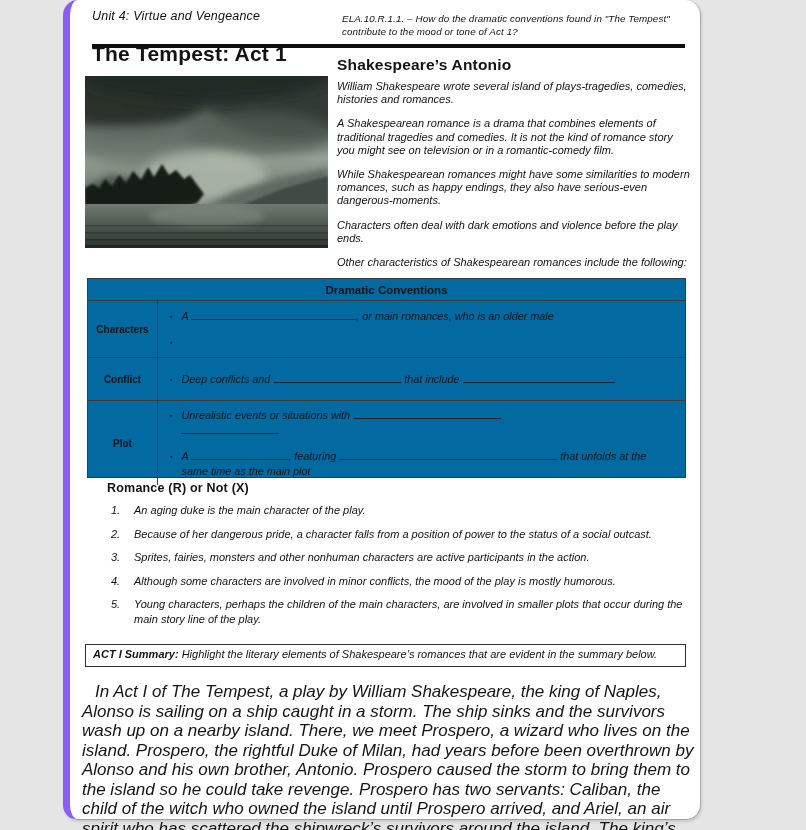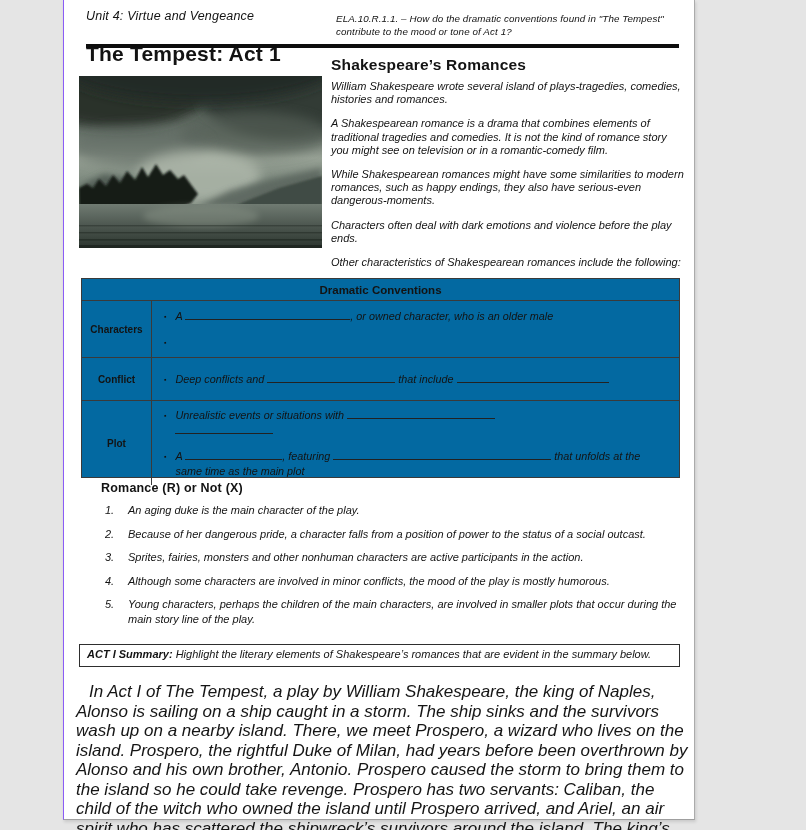--- a/index.html
+++ b/index.html
@@ -5,22 +5,23 @@
   html,body{margin:0;padding:0;}
   body{
     width:806px;height:830px;position:relative;overflow:hidden;
     background:#e5e5e5;
     font-family:"Liberation Sans", sans-serif;
     color:#131313;
   }
   .page{
     position:absolute;left:63px;top:0;width:630px;height:819px;
     background:#ffffff;
-    border-left:1px solid #8b5cf6;border-right:1px solid #ababab;border-bottom:1px solid #9f9f9f;
+    border-left:7px solid #8b5cf6;border-right:1px solid #ababab;border-bottom:1px solid #9f9f9f;
     box-shadow:1px 2px 3px rgba(0,0,0,.12);
+    border-radius:15px;
   }
   
   .hdr-left{position:absolute;left:22px;top:9px;}
   .hdr-unit{font-style:italic;font-size:12.5px;letter-spacing:.2px;}
   .hdr-title{font-weight:bold;font-size:21px;letter-spacing:.2px;margin-top:19px;}
   .hdr-right{position:absolute;left:272px;top:13px;width:346px;
     font-style:italic;font-size:9.8px;line-height:12.5px;letter-spacing:.1px;}
   .hdr-rule{position:absolute;left:22px;top:44px;width:593px;height:3.5px;background:#0d0d0d;}
   
   .photo{position:absolute;left:15px;top:76px;width:243px;height:172px;overflow:hidden;}
@@ -106,39 +107,39 @@
       <rect x="0" y="128" width="243" height="44" fill="url(#water)"></rect>
       <ellipse cx="122" cy="140" rx="58" ry="11" fill="#919b8e" opacity="0.4" filter="url(#blur3)"></ellipse>
       <rect x="0" y="149" width="243" height="1.4" fill="#222a24" opacity="0.45"></rect>
       <rect x="0" y="156" width="243" height="1.4" fill="#1e2620" opacity="0.5"></rect>
       <rect x="0" y="163" width="243" height="1.6" fill="#1a221c" opacity="0.55"></rect>
       <rect x="0" y="169" width="243" height="3" fill="#161d18" opacity="0.6"></rect>
     </svg>
   </div>
 
   <div class="rcol">
-    <h2>Shakespeare’s Romances</h2>
+    <h2>Shakespeare’s Antonio</h2>
     <div id="romParas">
         <p>William Shakespeare wrote several island of plays-tragedies, comedies, histories and romances.</p>
         <p>A Shakespearean romance is a drama that combines elements of traditional tragedies and comedies. It is not the kind of romance story you might see on television or in a romantic-comedy film.</p>
         <p>While Shakespearean romances might have some similarities to modern romances, such as happy endings, they also have serious-even dangerous-moments.</p>
         <p>Characters often deal with dark emotions and violence before the play ends.</p>
         <p>Other characteristics of Shakespearean romances include the following:</p>
       </div>
   </div>
 
   <div class="ctable">
     <div class="thead">Dramatic Conventions</div>
     <div id="tableRows">
         <div class="trow h1">
           <div class="tlabel">Characters</div>
           <div class="tcell">
             <div class="bullet">
               <span class="mark">▪</span>
-              <span><span>A </span><span class="blank" style="width: 165px;"></span><span>, or owned character, who is an older male</span></span>
+              <span><span>A </span><span class="blank" style="width: 165px;"></span><span>, or main romances, who is an older male</span></span>
             </div>
             <div class="bullet">
               <span class="mark">▪</span>
             </div>
           </div>
         </div>
         <div class="trow h2">
           <div class="tlabel">Conflict</div>
           <div class="tcell">
             <div class="bullet">

